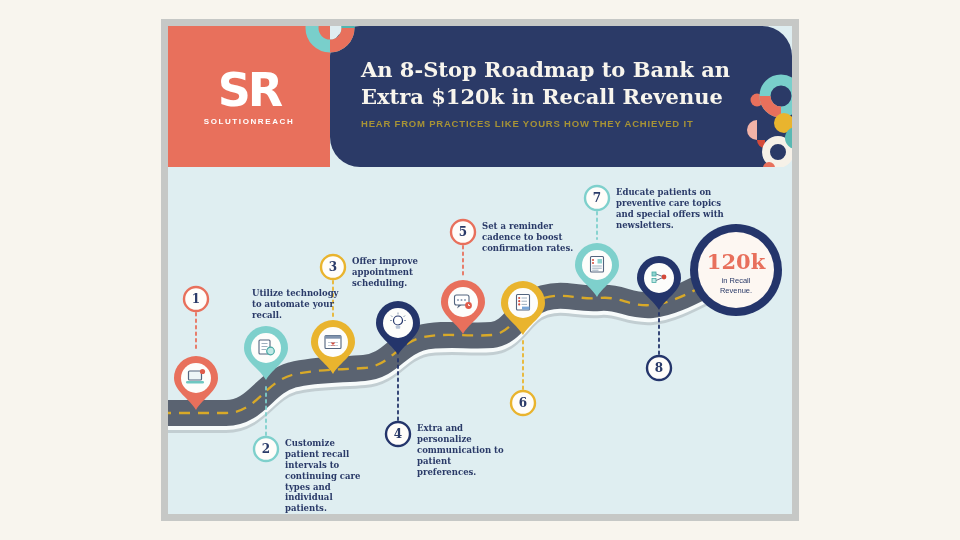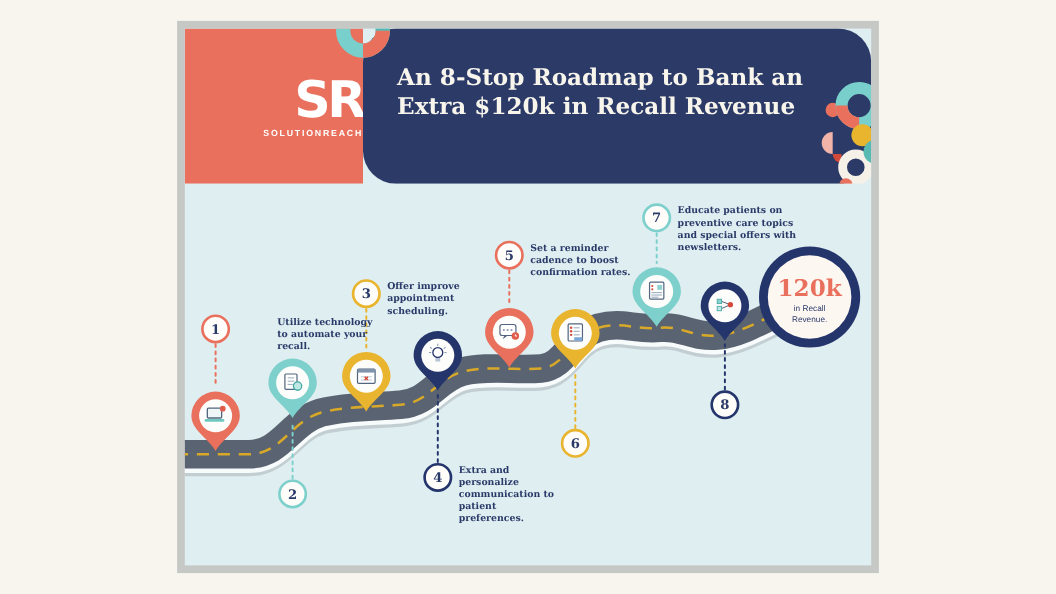--- a/index.html
+++ b/index.html
@@ -11,21 +11,21 @@
   .card {
     position:absolute; left:161px; top:19px;
     width:638px; height:502px;
     border:7px solid #c6c8c6;
     background:#dfeef1;
   }
 
   .header { position:absolute; left:0; top:0; width:624px; height:141px; display:flex; overflow:hidden; }
   .logo-block {
     width:162px; height:141px; background:#e8705c;
-    display:flex; flex-direction:column; align-items:flex-end; justify-content:center;
+    display:flex; flex-direction:column; align-items:center; justify-content:center;
     position:relative; z-index:2;
   }
   .monogram {
     color:#fff; font-family:"DejaVu Sans", sans-serif; font-weight:bold;
     font-size:46px; line-height:46px; letter-spacing:-3px; font-style:normal;
   }
   .brand {
     color:#fff; font-family:"Liberation Sans", sans-serif; font-weight:bold;
     font-size:8px; letter-spacing:1.6px; margin-top:4px;
   }
@@ -72,20 +72,21 @@
   <div class="card">
 
     <div class="header">
       <div class="logo-block">
         <div class="monogram">SR</div>
         <div class="brand">SOLUTIONREACH</div>
       </div>
       <div class="title-block">
         <div class="title-line">An 8-Stop Roadmap to Bank an</div>
         <div class="title-line">Extra $120k in Recall Revenue</div>
+        <div class="subtitle">HEAR FROM PRACTICES LIKE YOURS HOW THEY ACHIEVED IT</div>
       </div>
 
       <svg class="header-deco" width="624" height="141" viewBox="0 0 624 141">
 
         <g>
           <circle cx="162" cy="2" r="18" fill="none" stroke="#79cfcb" stroke-width="13"></circle>
           <path d="M 162,-16 A 18 18 0 0 1 180,2" fill="none" stroke="#4fb6b1" stroke-width="13"></path>
           <path d="M 180,2 A 18 18 0 0 1 162,20" fill="none" stroke="#e8705c" stroke-width="13"></path>
         </g>
 
@@ -267,20 +268,21 @@
             <text class="badge-num" text-anchor="middle" y="4.2">7</text>
           </g>
           <g transform="translate(491,201)">
             <circle r="12" fill="#fffdfa" stroke="#24356b" stroke-width="2.4"></circle>
             <text class="badge-num" text-anchor="middle" y="4.2">8</text>
           </g>
         </g>
       </svg>
 
       <div class="stop-text st1">Utilize technology to automate your recall.</div>
+      <div class="stop-text st2">Customize patient recall intervals to continuing care types and individual patients.</div>
       <div class="stop-text st3">Offer improve appointment scheduling.</div>
       <div class="stop-text st4">Extra and personalize communication to patient preferences.</div>
       <div class="stop-text st5">Set a reminder cadence to boost confirmation rates.</div>
       <div class="stop-text st7">Educate patients on preventive care topics and special offers with newsletters.</div>
     </div>
 
   </div>
 </div>
 
 </body></html>

